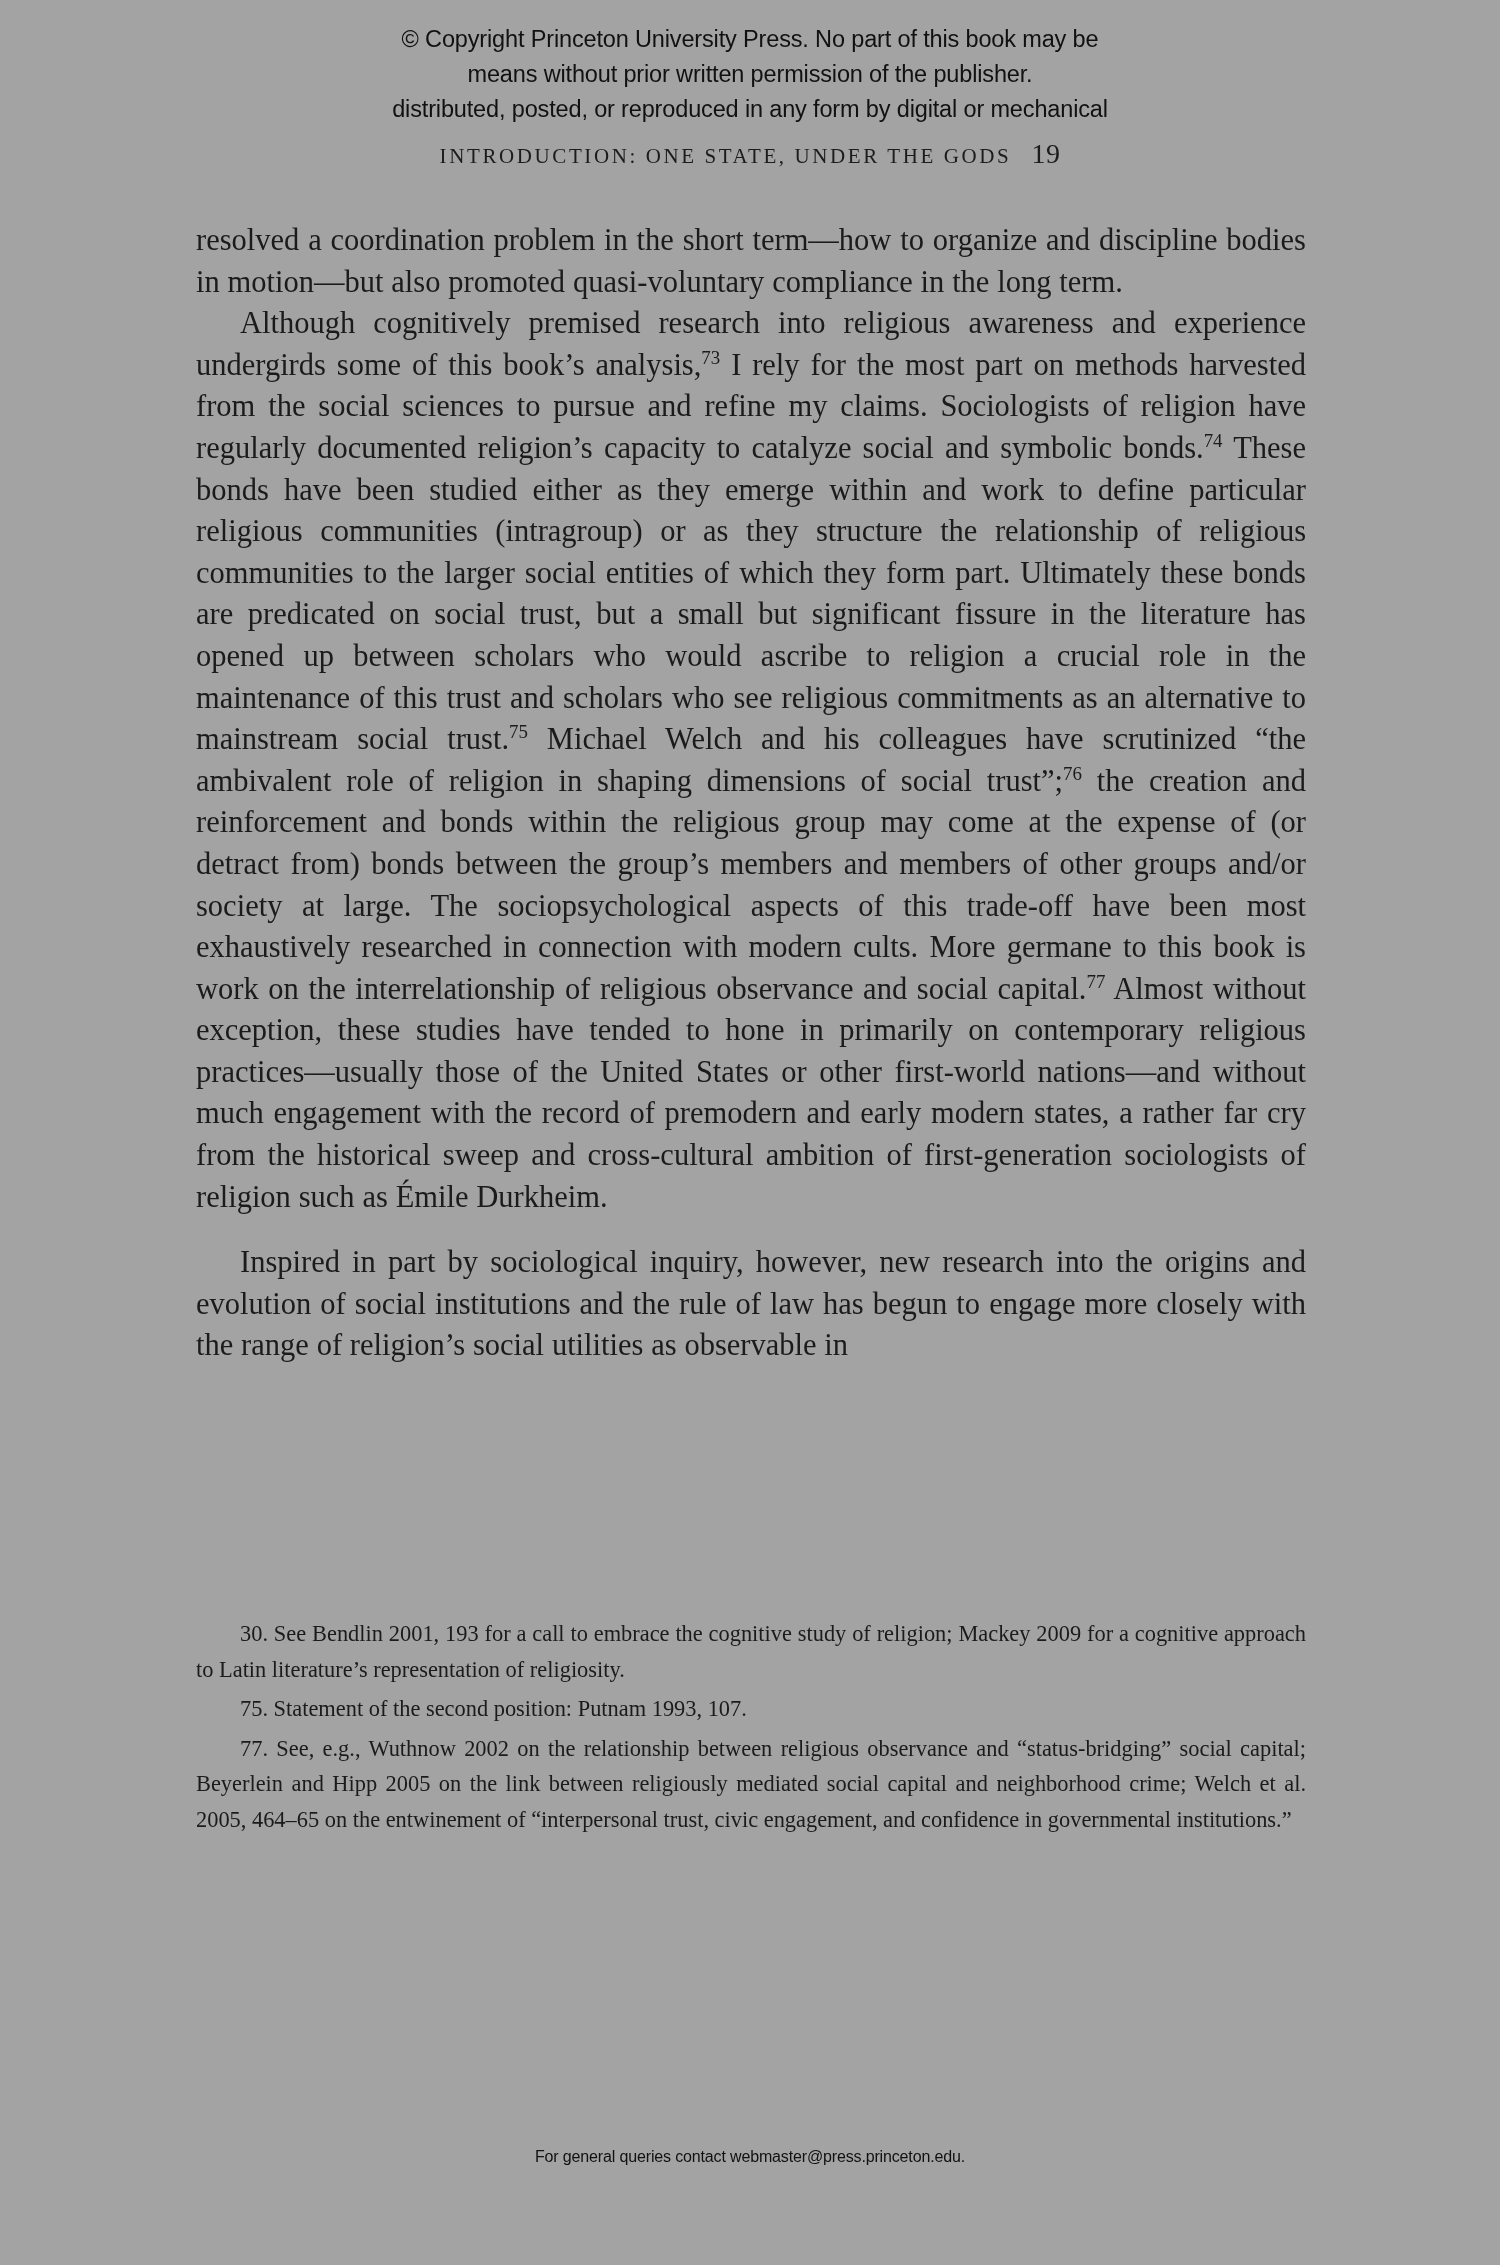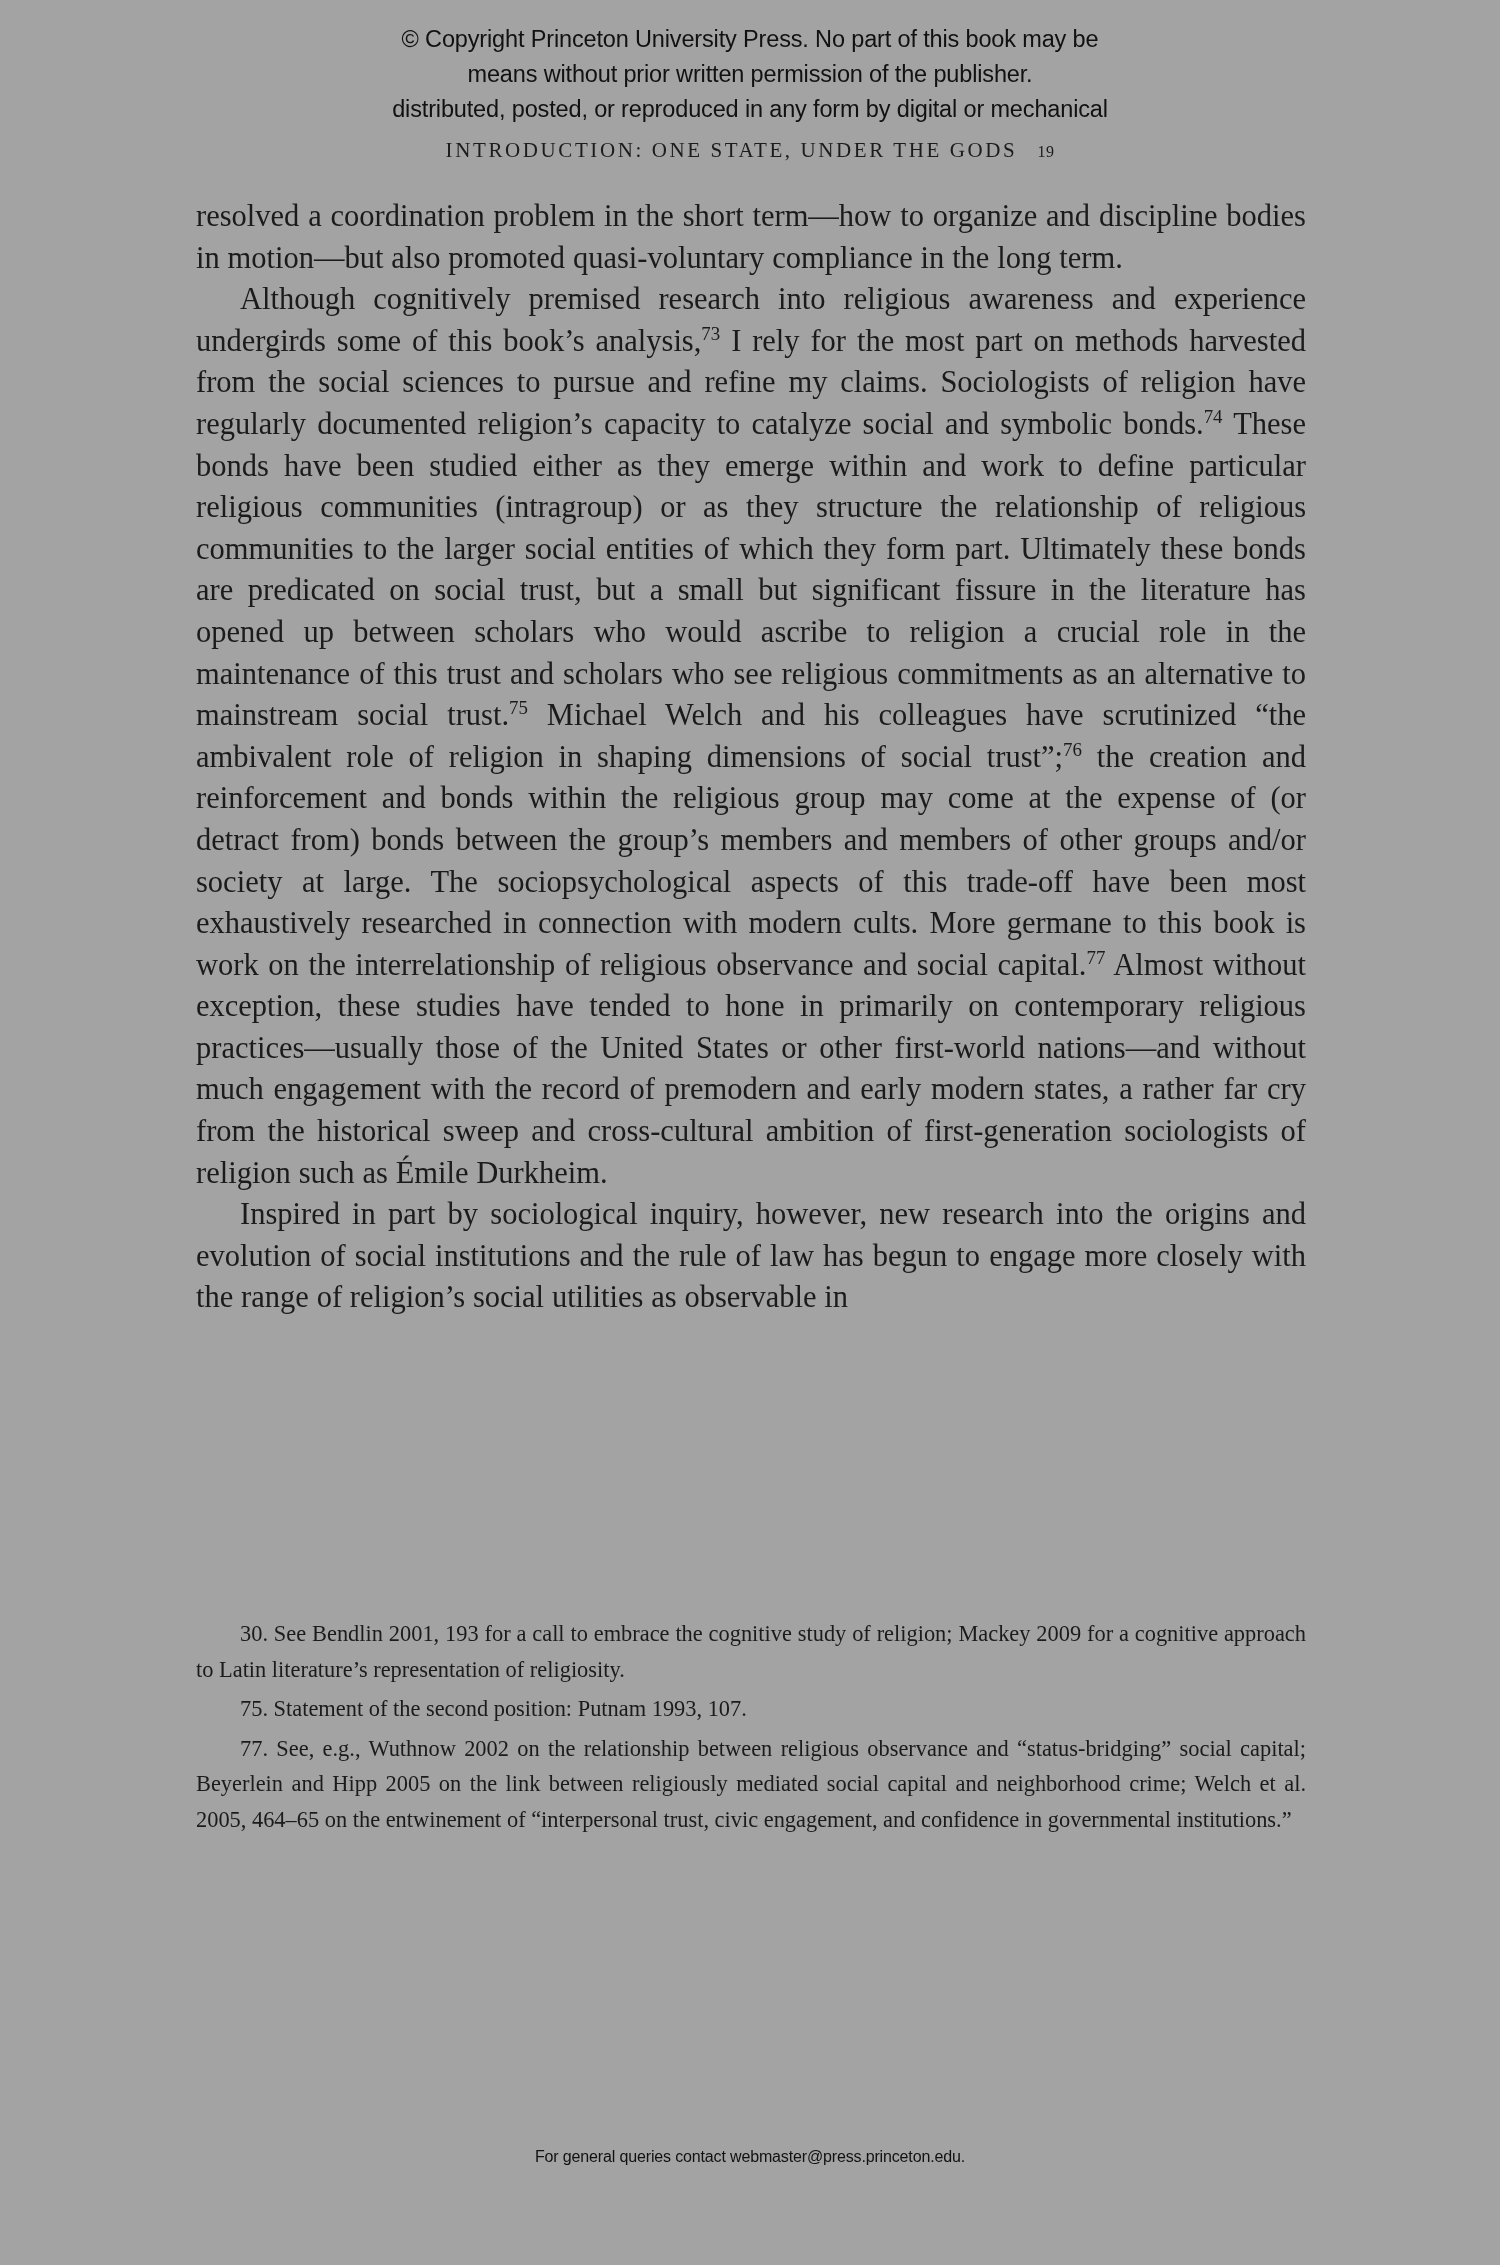--- a/index.html
+++ b/index.html
@@ -51,21 +51,21 @@
     font-family: "Liberation Serif", "DejaVu Serif", serif;
     font-size: 21px;
     letter-spacing: 2.6px;
     color: #1c1c1c;
     white-space: nowrap;
   }
   .running-head .rh-title { }
   .running-head .rh-folio {
     margin-left: 20px;
     letter-spacing: 0.5px;
-    font-size: 16px;
+    font-size: 28px;
   }
 
   
   .body-col {
     position: absolute;
     top: 196px;
     left: 196px;
     width: 1110px;
   }
   .body-col p {
@@ -75,20 +75,21 @@
     text-align: justify;
     text-justify: inter-word;
     color: #1b1b1b;
     word-spacing: 0.2px;
   }
   .body-col p.indent {
     text-indent: 44px;
   }
   .body-col p.last-line-left {
     text-align-last: left;
+    margin-top: 24px;
   }
   sup.fn {
     font-size: 0.62em;
     vertical-align: super;
     line-height: 0;
   }
 
   
   .footnotes {
     position: absolute;

